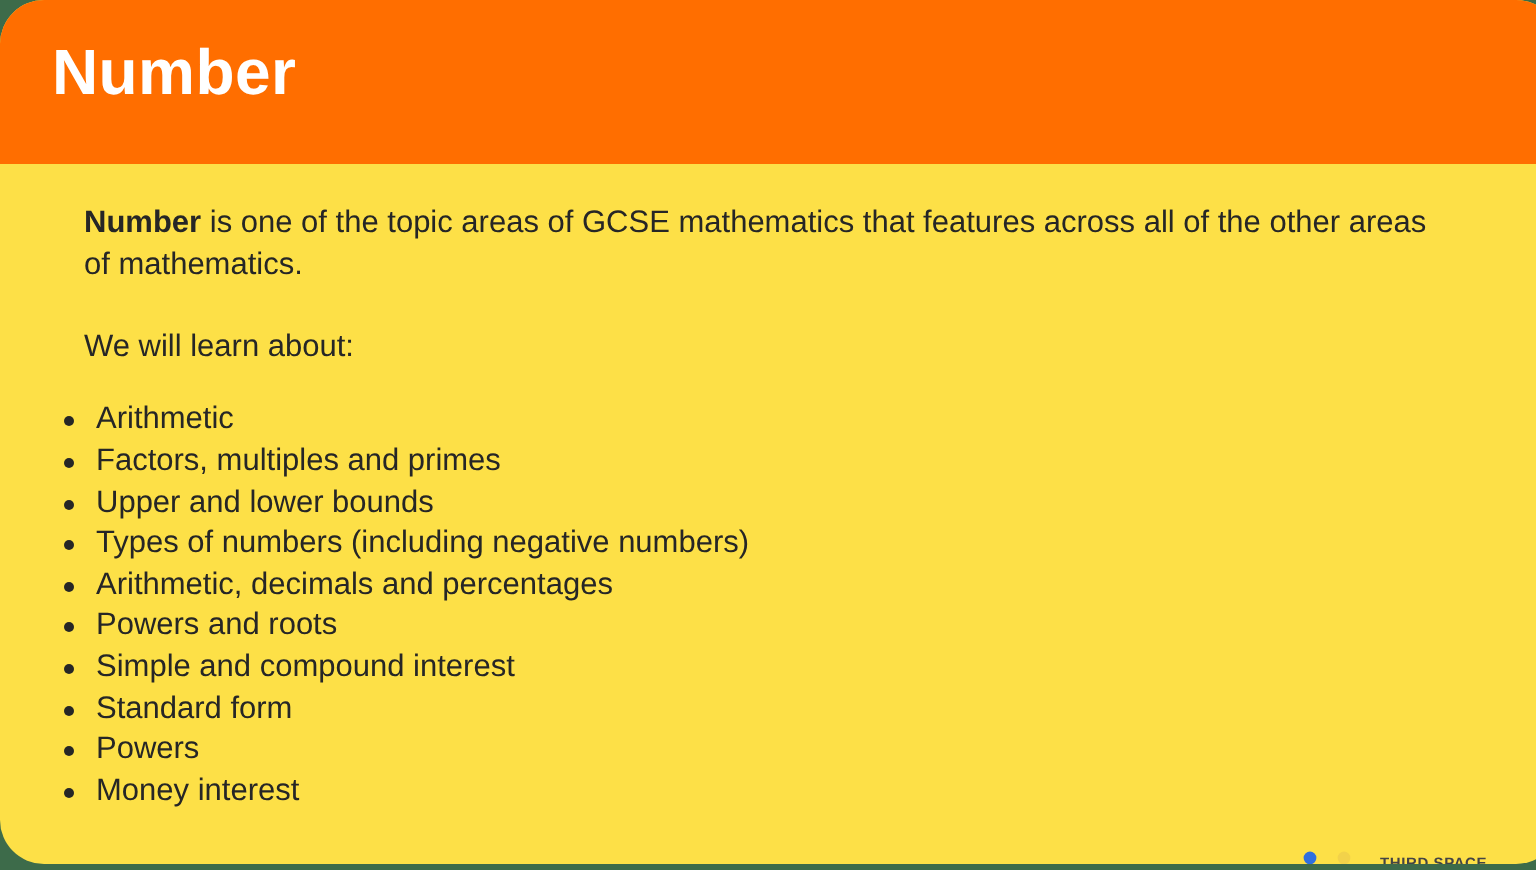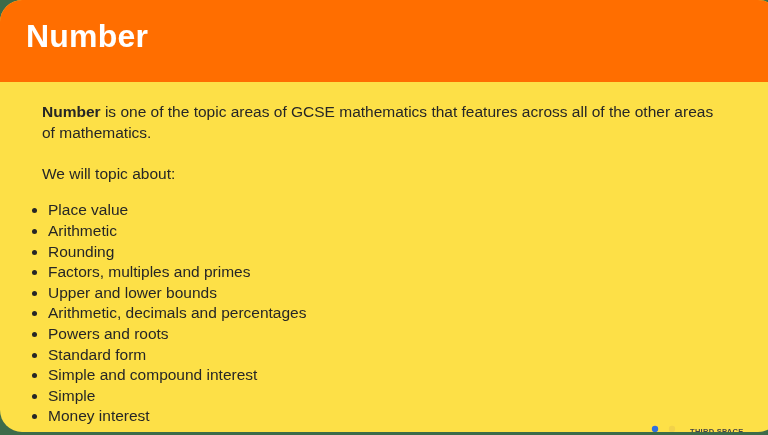--- a/index.html
+++ b/index.html
@@ -22,32 +22,31 @@
 </head>
 <body>
 
 <div class="card">
   <div class="header">
     <div class="title">Number</div>
   </div>
 
   <div class="content">
     <p class="intro"><b>Number</b><span> is one of the topic areas of GCSE mathematics that features across all of the other areas of mathematics.</span></p>
-    <p>We will topic about:</p>
+    <p>We will learn about:</p>
     <ul>
-      <li><span class="bullet"></span><span>Place value</span></li>
       <li><span class="bullet"></span><span>Arithmetic</span></li>
-      <li><span class="bullet"></span><span>Rounding</span></li>
       <li><span class="bullet"></span><span>Factors, multiples and primes</span></li>
       <li><span class="bullet"></span><span>Upper and lower bounds</span></li>
+      <li><span class="bullet"></span><span>Types of numbers (including negative numbers)</span></li>
       <li><span class="bullet"></span><span>Arithmetic, decimals and percentages</span></li>
       <li><span class="bullet"></span><span>Powers and roots</span></li>
+      <li><span class="bullet"></span><span>Simple and compound interest</span></li>
       <li><span class="bullet"></span><span>Standard form</span></li>
-      <li><span class="bullet"></span><span>Simple and compound interest</span></li>
-      <li><span class="bullet"></span><span>Simple</span></li>
+      <li><span class="bullet"></span><span>Powers</span></li>
       <li><span class="bullet"></span><span>Money interest</span></li>
     </ul>
   </div>
 
   <div class="logo">
     <svg width="36" height="22" viewBox="0 0 36 22">
       <circle cx="9" cy="4" r="3.2" fill="#2f6fdf"></circle>
       <circle cx="26" cy="4" r="3.2" fill="#f2d24a"></circle>
       <path d="M1 10 A9 9 0 0 0 19 10 L15 10 A5 5 0 0 1 5 10 Z" fill="#2f6fdf"></path>
       <path d="M17 10 A9 9 0 0 0 35 10 L31 10 A5 5 0 0 1 21 10 Z" fill="#f2d24a"></path>

